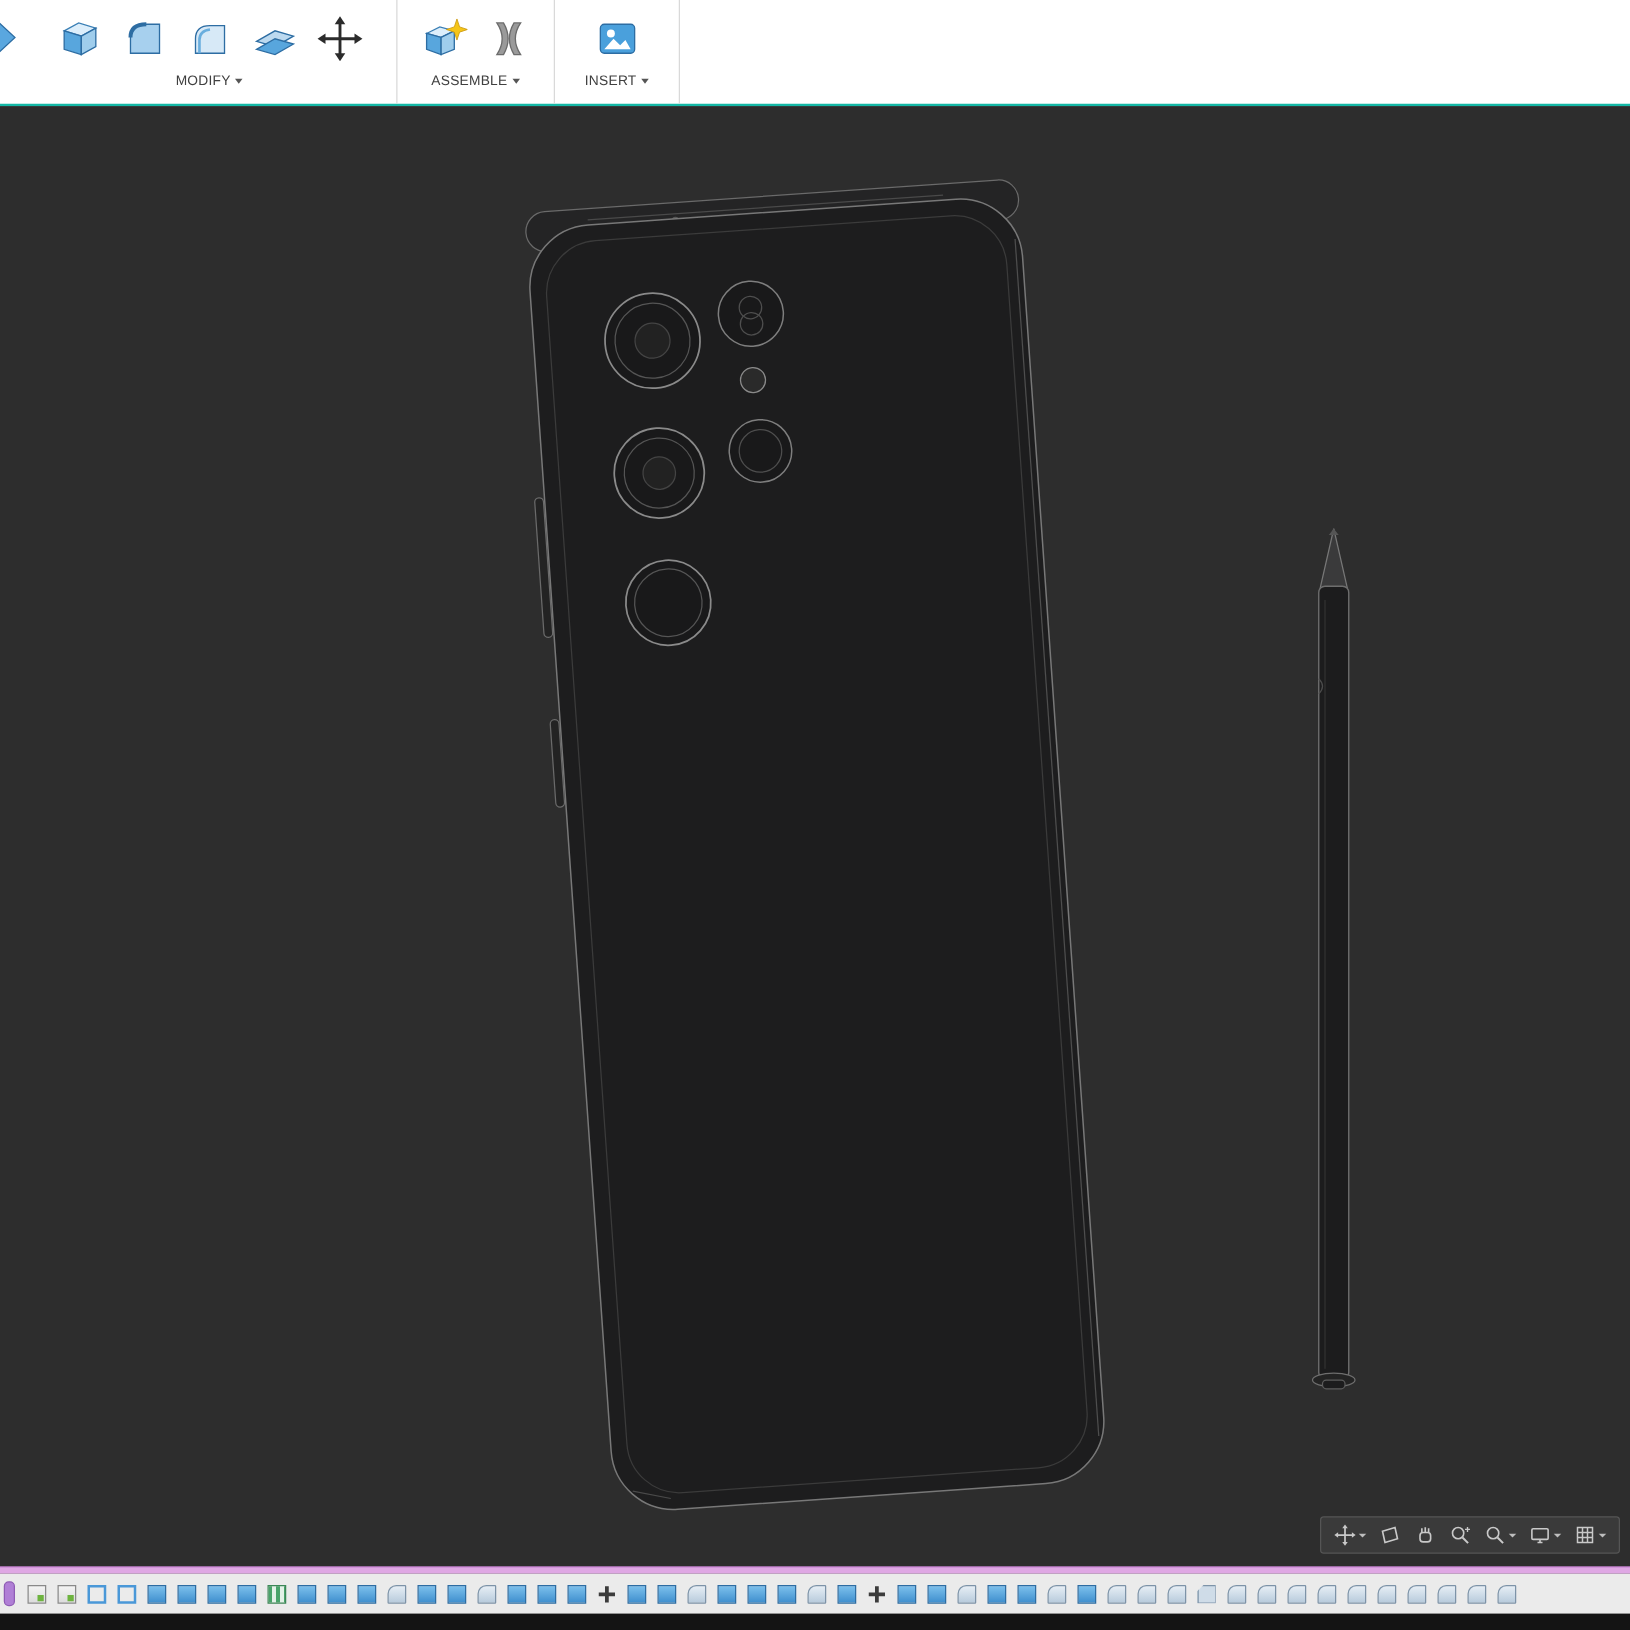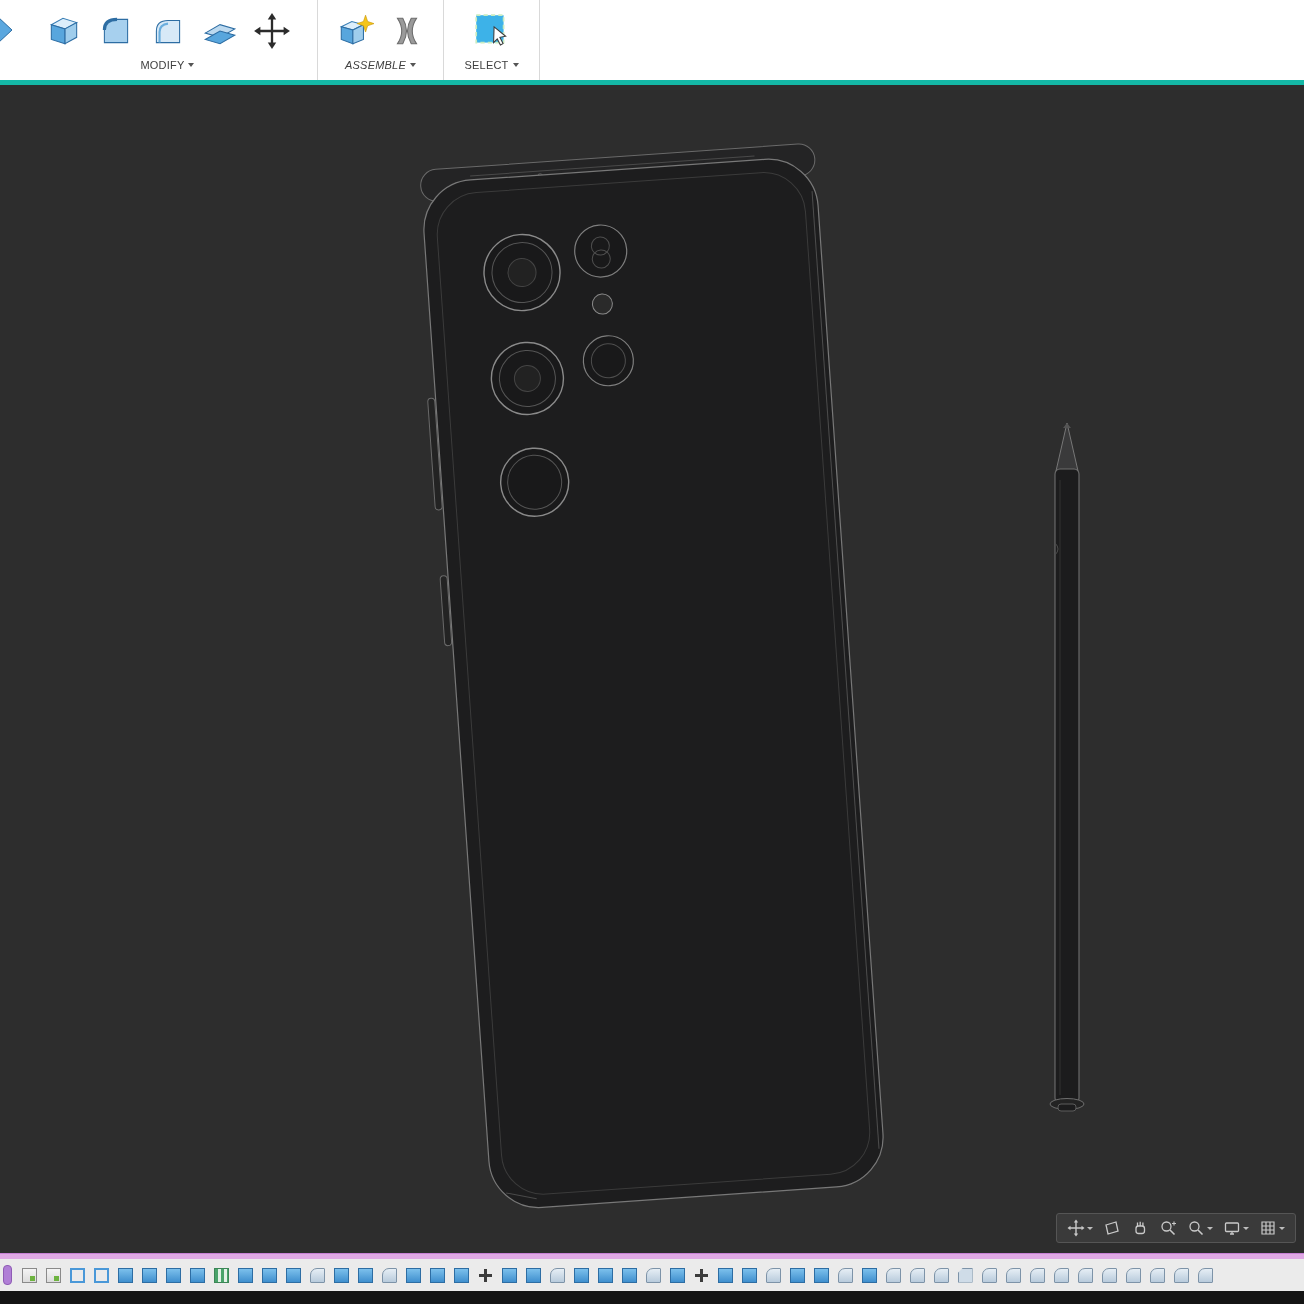--- a/index.html
+++ b/index.html
@@ -1,21 +1,21 @@
 <!DOCTYPE html>
 <html><head>
 <meta charset="utf-8">
 <style>
   * { margin:0; padding:0; box-sizing:border-box; }
   html,body { width:1304px; height:1304px; overflow:hidden; background:#2d2d2d;
     font-family:"Liberation Sans", sans-serif; }
 
   
   .toolbar { position:relative; width:1304px; height:85px; background:#ffffff;
-    display:flex; align-items:stretch; border-bottom:5px solid #14b8a6; }
+    display:flex; align-items:stretch; border-bottom:2px solid #14b8a6; }
   .tb-clip { position:absolute; left:-14px; top:8px; width:34px; height:44px; overflow:hidden; }
   .tb-group { display:flex; flex-direction:column; justify-content:flex-start;
     border-right:1px solid #d9d9d9; padding:6px 10px 0 10px; }
   .tb-group:last-of-type { border-right:1px solid #d9d9d9; }
   .tb-icons { display:flex; align-items:center; justify-content:center; gap:6px; height:50px; }
   .tb-btn { width:46px; height:48px; display:flex; align-items:center; justify-content:center;
     border-radius:2px; cursor:pointer; }
   .tb-label { height:18px; display:flex; align-items:center; justify-content:center;
     font-size:11px; color:#404040; letter-spacing:.2px; }
   .caret { display:inline-block; width:0; height:0; border-left:3.5px solid transparent;
@@ -105,21 +105,21 @@
           <polygon points="35,18 29,14 29,22" fill="#2b2b2b"></polygon>
         </svg>
       </div>
     </div>
     <div class="tb-label">
       <span>MODIFY</span>
         <span class="caret"></span>
     </div>
   </div>
 
-  <div class="tb-group" style="width:126px;font-style:italic;">
+  <div class="tb-group" style="width:126px;">
     <div class="tb-icons">
       <div class="tb-btn">
         <svg width="38" height="38" viewBox="0 0 36 36">
           <polygon points="5,14 15,9 26,12 16,17" fill="#dceefb" stroke="#3a7fb5"></polygon>
           <polygon points="5,14 16,17 16,30 5,26" fill="#58a6dd" stroke="#2d6da3"></polygon>
           <polygon points="16,17 26,12 26,26 16,30" fill="#9fcdec" stroke="#2d6da3"></polygon>
           <polygon points="28,3 30,9 36,11 30,13 28,19 26,13 20,11 26,9" fill="#f5c518" stroke="#c9960a" stroke-width="0.6"></polygon>
         </svg>
       </div>
       <div class="tb-btn">
@@ -130,36 +130,36 @@
       </div>
     </div>
     <div class="tb-label">
       <span>ASSEMBLE</span>
         <span class="caret"></span>
     </div>
   </div>
 
 
 
-
-  <div class="tb-group" style="width:96px;">
+  <div class="tb-group" style="width:100px;">
     <div class="tb-icons">
       <div class="tb-btn">
-        <svg width="40" height="40" viewBox="0 0 38 38">
-          <rect x="4" y="4" width="26" height="26" fill="#3db2e8"></rect>
-          <rect x="4" y="4" width="26" height="26" fill="none" stroke="#c8ecc0" stroke-width="1.6" stroke-dasharray="4 3"></rect>
-          <polygon points="21,15 32,24 26.5,25 29.5,31 27,32.3 24,26.5 20.5,30" fill="#ffffff" stroke="#3c3c3c" stroke-width="1"></polygon>
+        <svg width="38" height="38" viewBox="0 0 36 36">
+          <rect x="5" y="7" width="26" height="22" rx="3" fill="#4aa0dc" stroke="#2d6da3"></rect>
+          <circle cx="13" cy="14" r="3" fill="#ffffff"></circle>
+          <polygon points="8,26 15,18 20,23 24,19 28,26" fill="#ffffff"></polygon>
         </svg>
       </div>
     </div>
     <div class="tb-label">
-      <span>SELECT</span>
+      <span>INSERT</span>
         <span class="caret"></span>
     </div>
   </div>
+
 
   <div class="tb-spacer"></div>
 </div>
 
 <div class="viewport">
   <svg width="1304" height="1168" viewBox="0 0 1304 1168">
 
     <g transform="rotate(-4 630 585)">
 
       <rect x="455" y="72" width="395" height="32" rx="16" fill="#242425" stroke="#6a6a6a" stroke-width="1"></rect>

